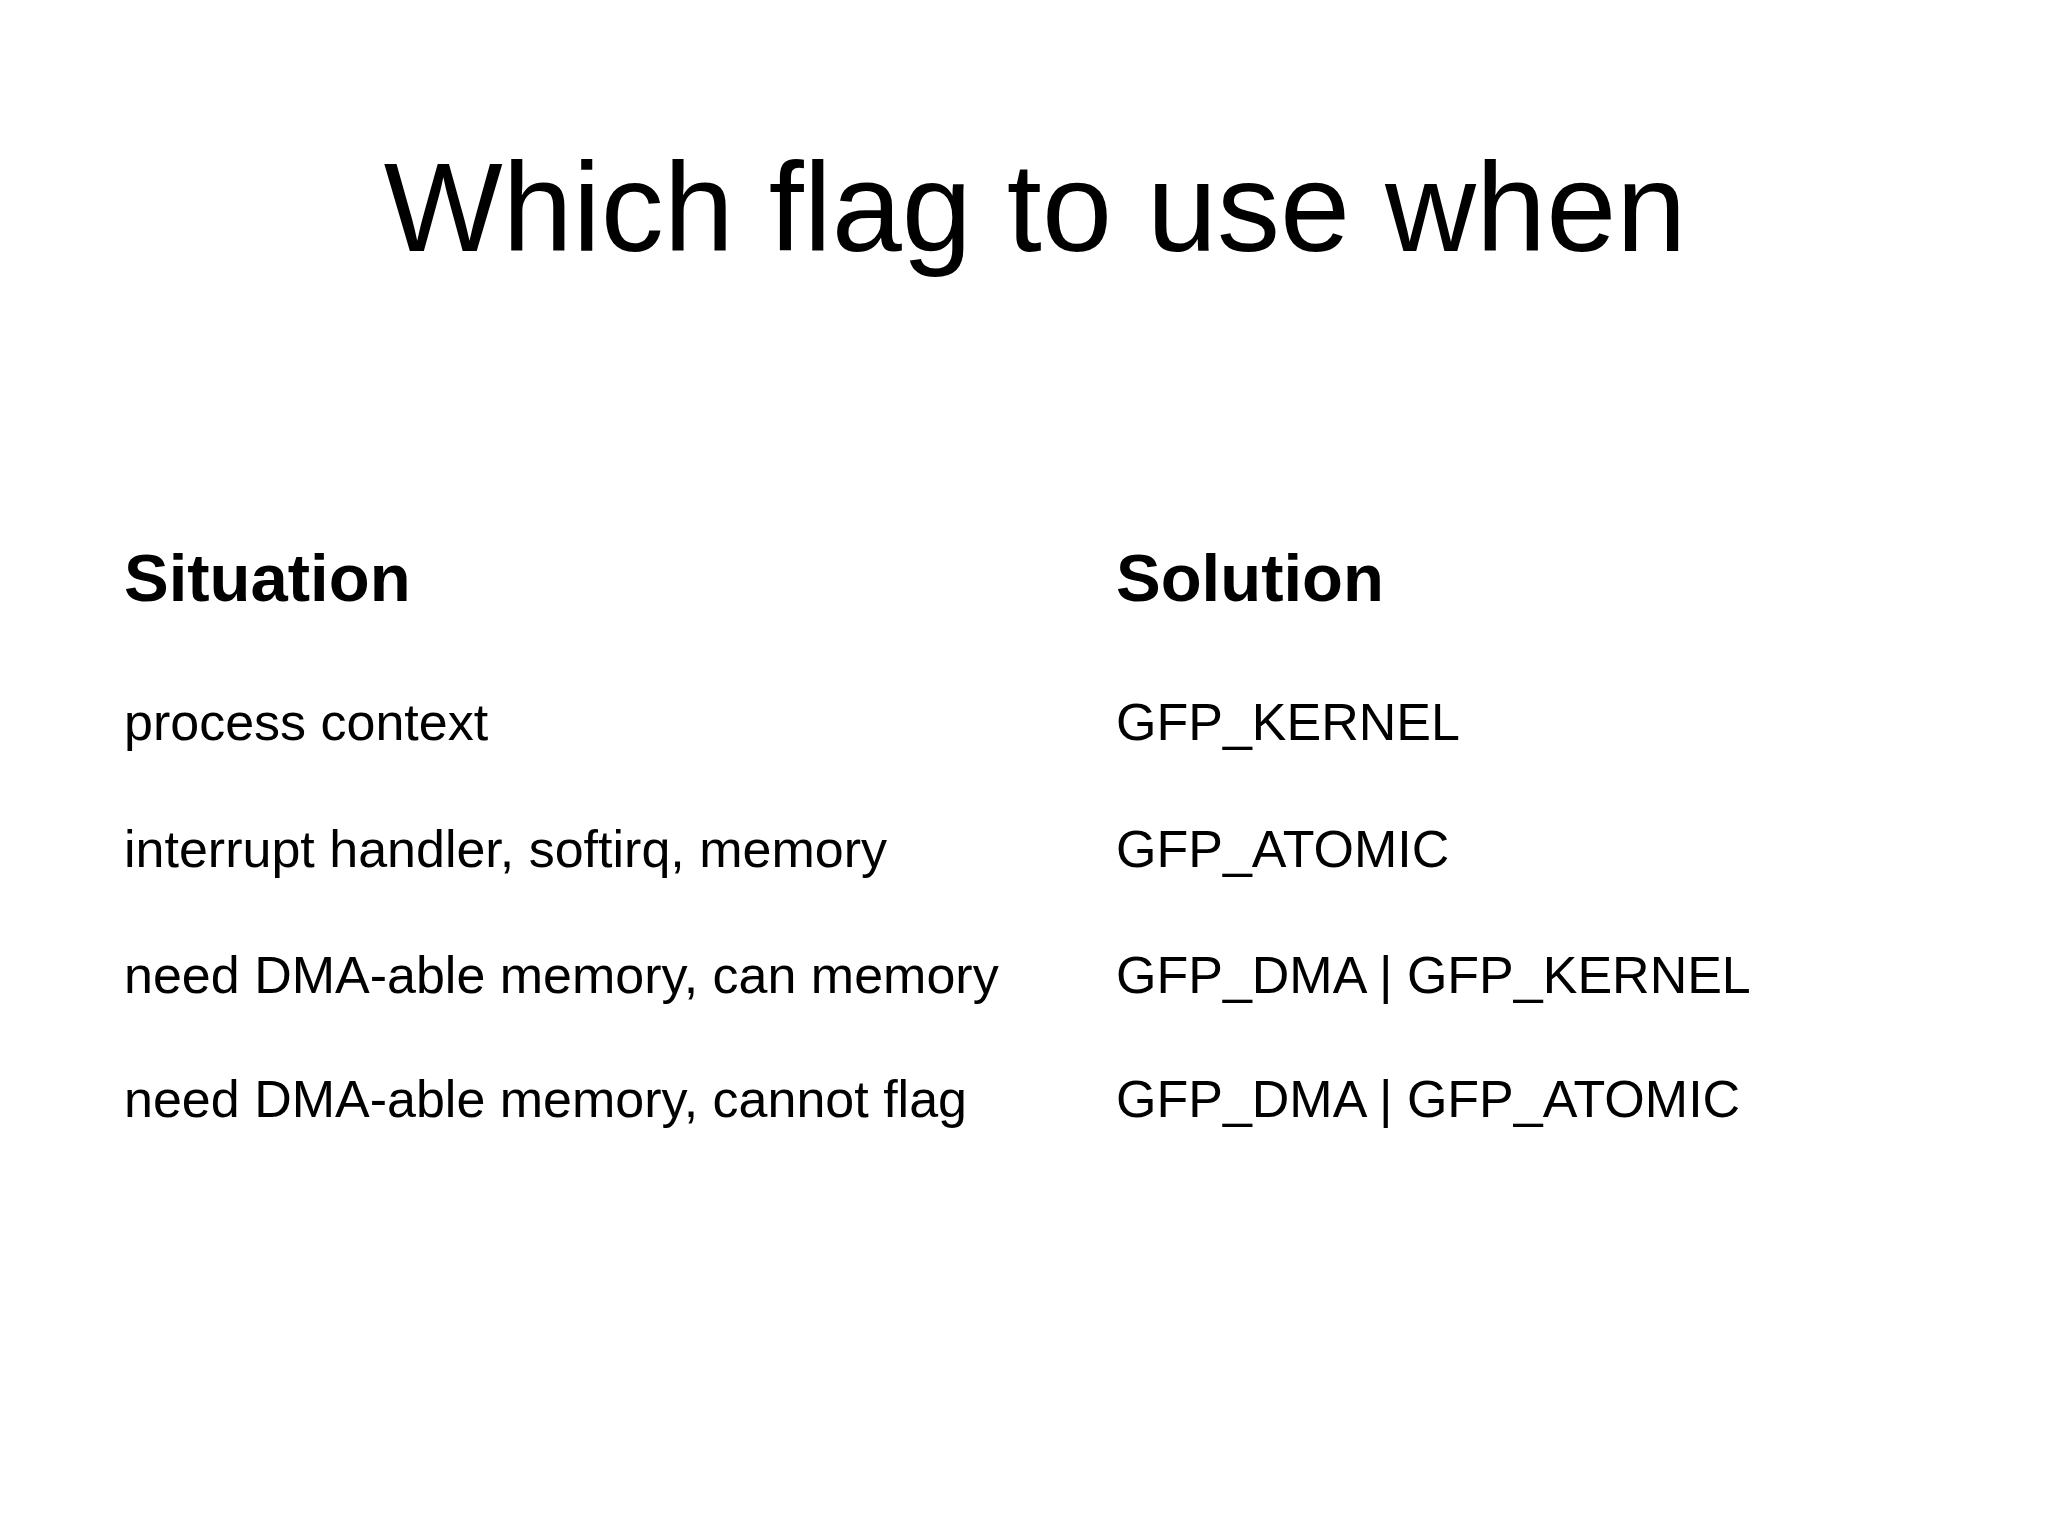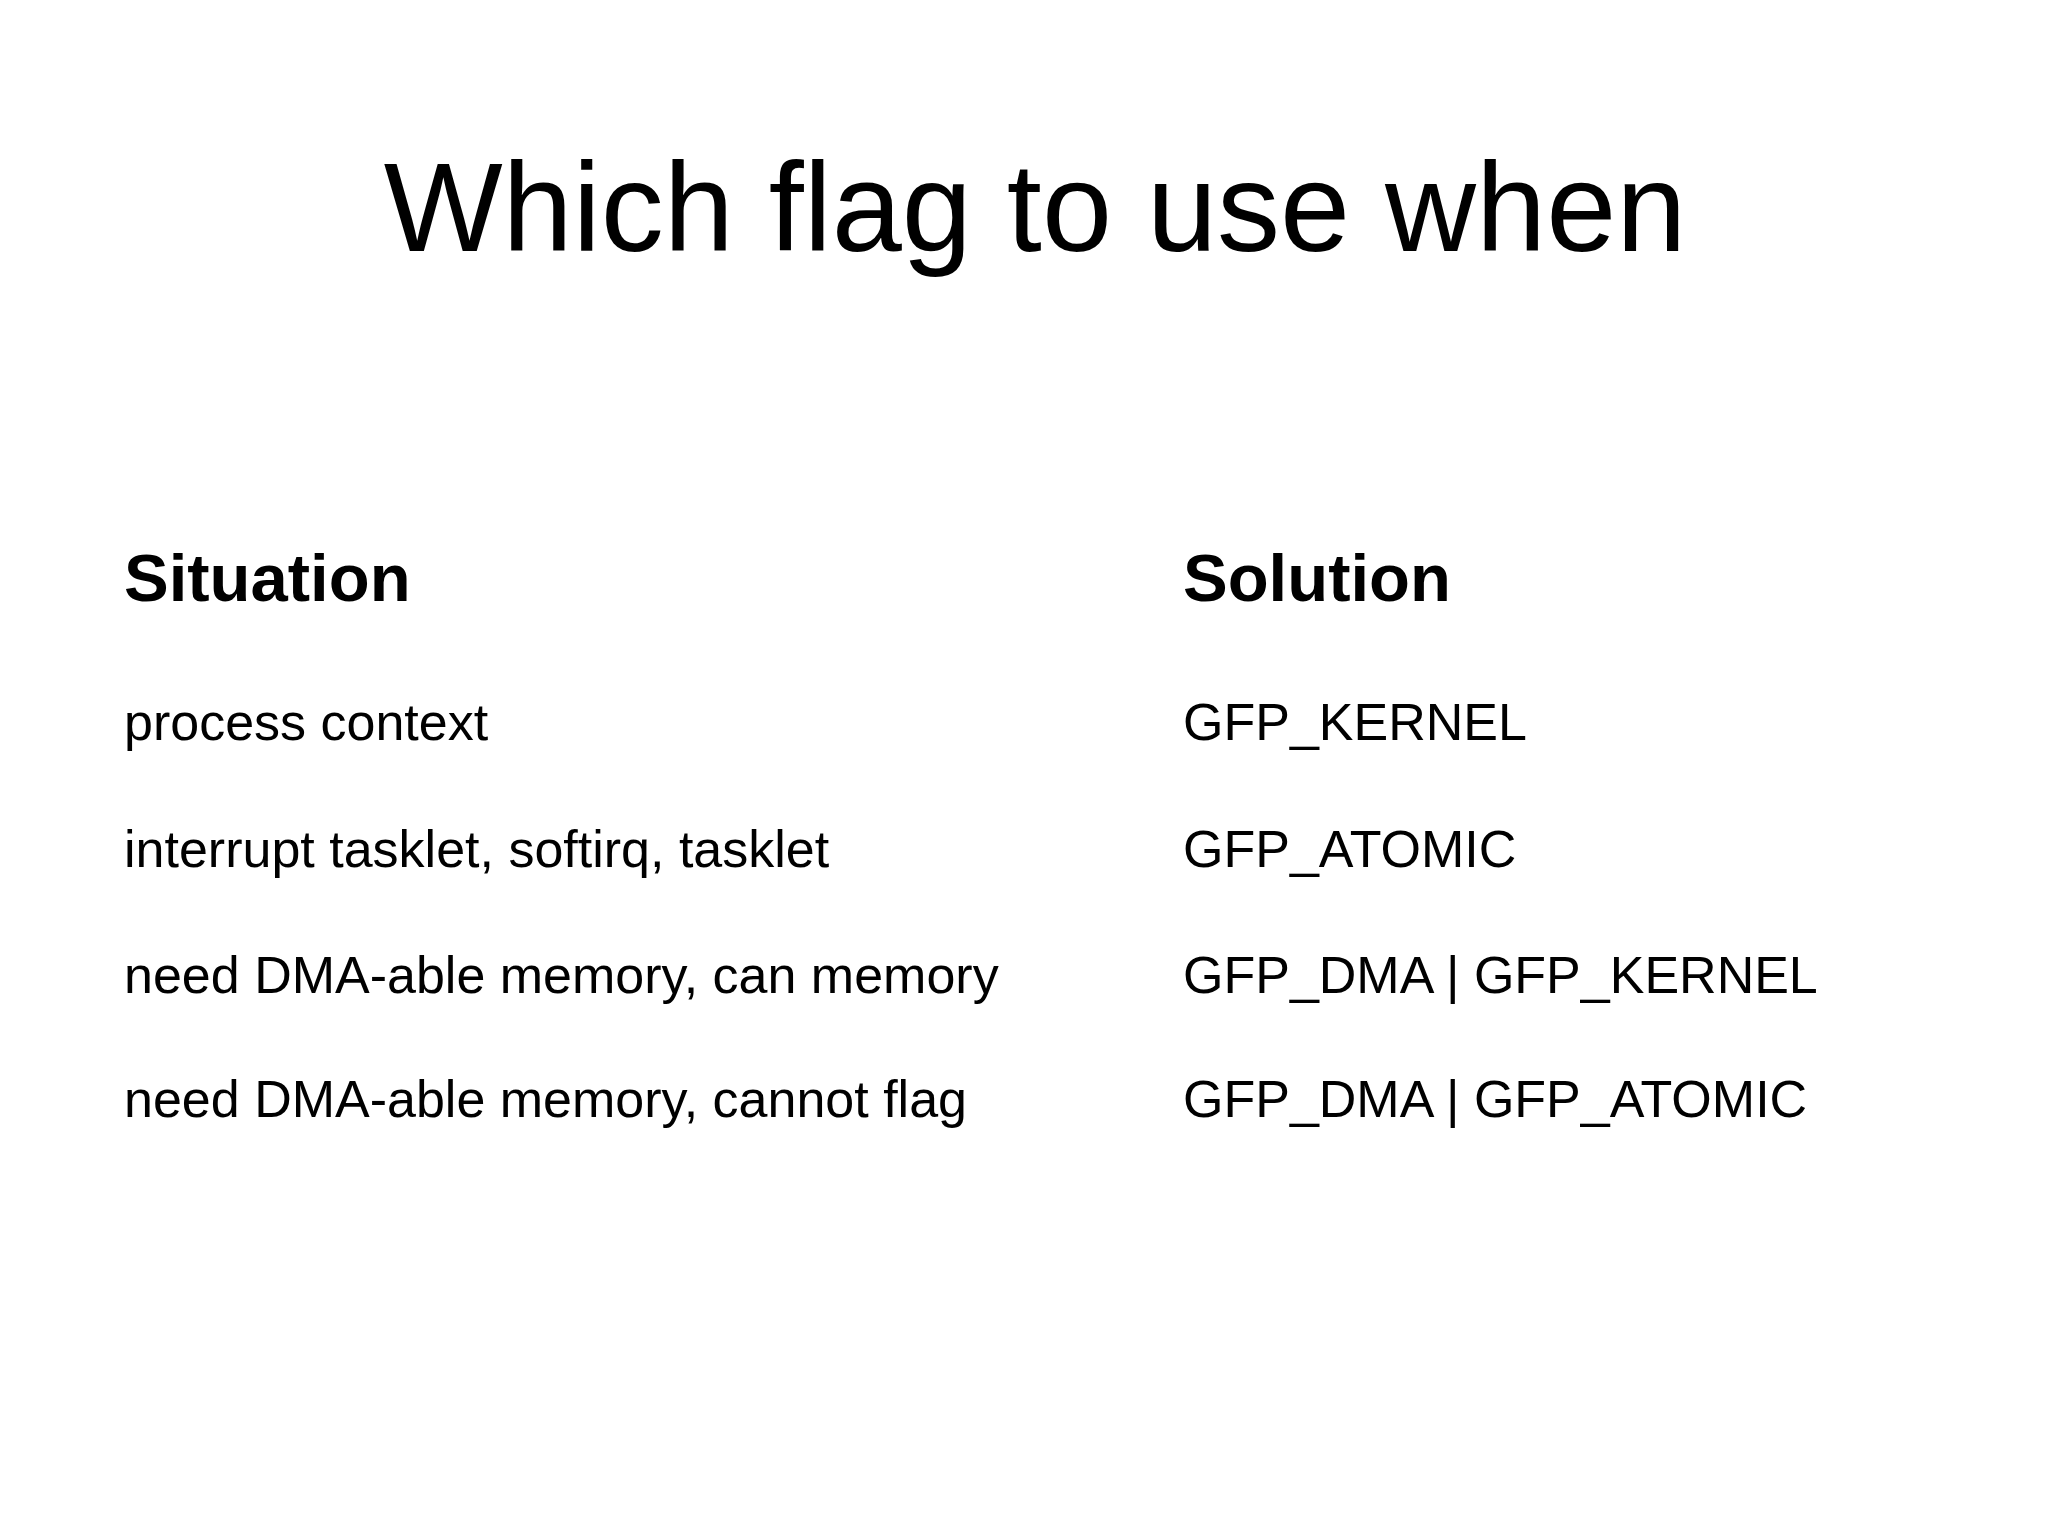--- a/index.html
+++ b/index.html
@@ -36,21 +36,21 @@
   }
   .cell-left {
     position: absolute;
     left: 124px;
     top: 0;
     line-height: 1;
     white-space: nowrap;
   }
   .cell-right {
     position: absolute;
-    left: 1183px;
+    left: 1116px;
     top: 0;
     line-height: 1;
     white-space: nowrap;
   }
   .header-row { top: 544px; }
   .header-row .cell-left,
   .header-row .cell-right {
     font-size: 67px;
     font-weight: 700;
   }
@@ -77,21 +77,21 @@
       <div class="cell-left">Situation</div>
       <div class="cell-right">Solution</div>
     </div>
 
     <div class="trow body-row row-0">
       <div class="cell-left">process context</div>
       <div class="cell-right">GFP_KERNEL</div>
     </div>
 
     <div class="trow body-row row-1">
-      <div class="cell-left">interrupt tasklet, softirq, tasklet</div>
+      <div class="cell-left">interrupt handler, softirq, memory</div>
       <div class="cell-right">GFP_ATOMIC</div>
     </div>
 
     <div class="trow body-row row-2">
       <div class="cell-left">need DMA-able memory, can memory</div>
       <div class="cell-right">GFP_DMA | GFP_KERNEL</div>
     </div>
 
     <div class="trow body-row row-3">
       <div class="cell-left">need DMA-able memory, cannot flag</div>

